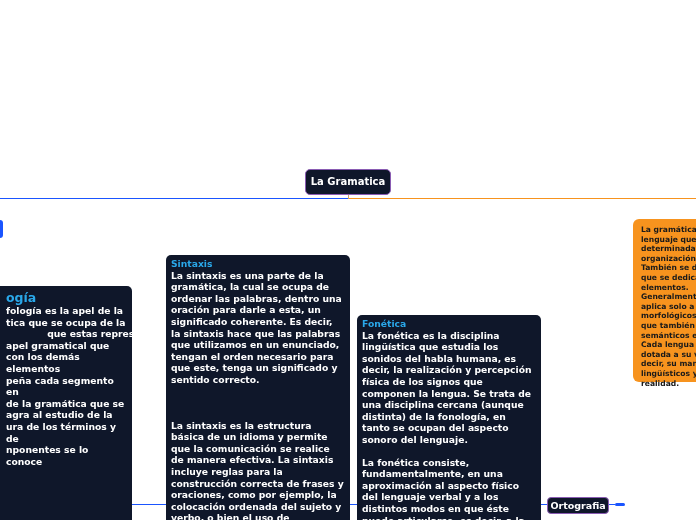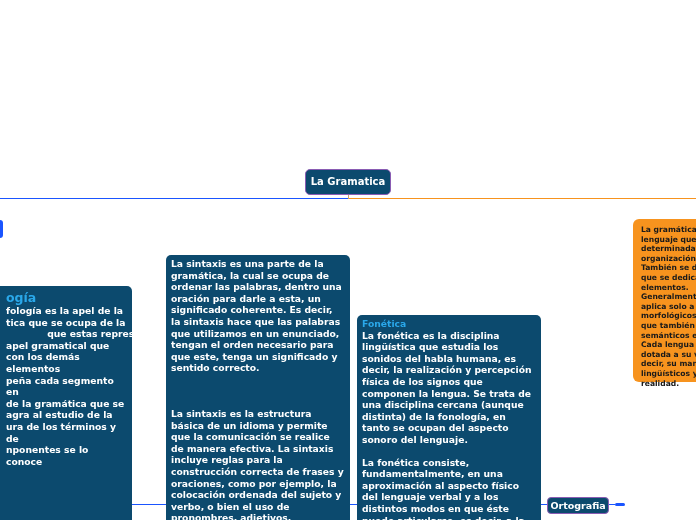--- a/index.html
+++ b/index.html
@@ -23,21 +23,21 @@
     }
     .node {
       position: absolute;
       box-sizing: border-box;
       color: #ffffff;
       font-weight: bold;
       font-size: 9.2px;
       line-height: 11.6px;
       border-radius: 5px;
     }
-    .purple { background: #0c4a6e; }
+    .purple { background: #0f172a; }
     .orange { background: #f7931e; color: #1a1a1a; }
     .root {
       left: 305px;
       top: 169px;
       width: 86px;
       height: 26px;
       border-radius: 5px;
       font-size: 10px;
       display: flex;
       align-items: center;
@@ -137,20 +137,21 @@
       <span class="para">peña cada segmento en</span>
       <span class="para">de la gramática que se</span>
       <span class="para">agra al estudio de la</span>
       <span class="para">ura de los términos y de</span>
       <span class="para">nponentes se lo conoce</span>
 
     </div>
   </div>
 
   <div class="node purple sint">
+    <span class="title">Sintaxis</span>
     <span class="para">La sintaxis es una parte de la gramática, la cual se ocupa de ordenar las palabras, dentro una oración para darle a esta, un significado coherente. Es decir, la sintaxis hace que las palabras que utilizamos en un enunciado, tengan el orden necesario para que este, tenga un significado y sentido correcto.</span>
     <span class="gap" style="height:34px;"></span>
     <span class="para">La sintaxis es la estructura básica de un idioma y permite que la comunicación se realice de manera efectiva. La sintaxis incluye reglas para la construcción correcta de frases y oraciones, como por ejemplo, la colocación ordenada del sujeto y verbo, o bien el uso de pronombres, adjetivos, adverbios,</span>
   </div>
 
   <div class="node purple fon">
     <span class="title">Fonética</span>
     <span class="para">La fonética es la disciplina lingüística que estudia los sonidos del habla humana, es decir, la realización y percepción física de los signos que componen la lengua. Se trata de una disciplina cercana (aunque distinta) de la fonología, en tanto se ocupan del aspecto sonoro del lenguaje.</span>
     <span class="gap" style="height:11px;"></span>
     <span class="para">La fonética consiste, fundamentalmente, en una aproximación al aspecto físico del lenguaje verbal y a los distintos modos en que éste puede articularse, es decir, a la manera específica en que los hablantes de</span>

